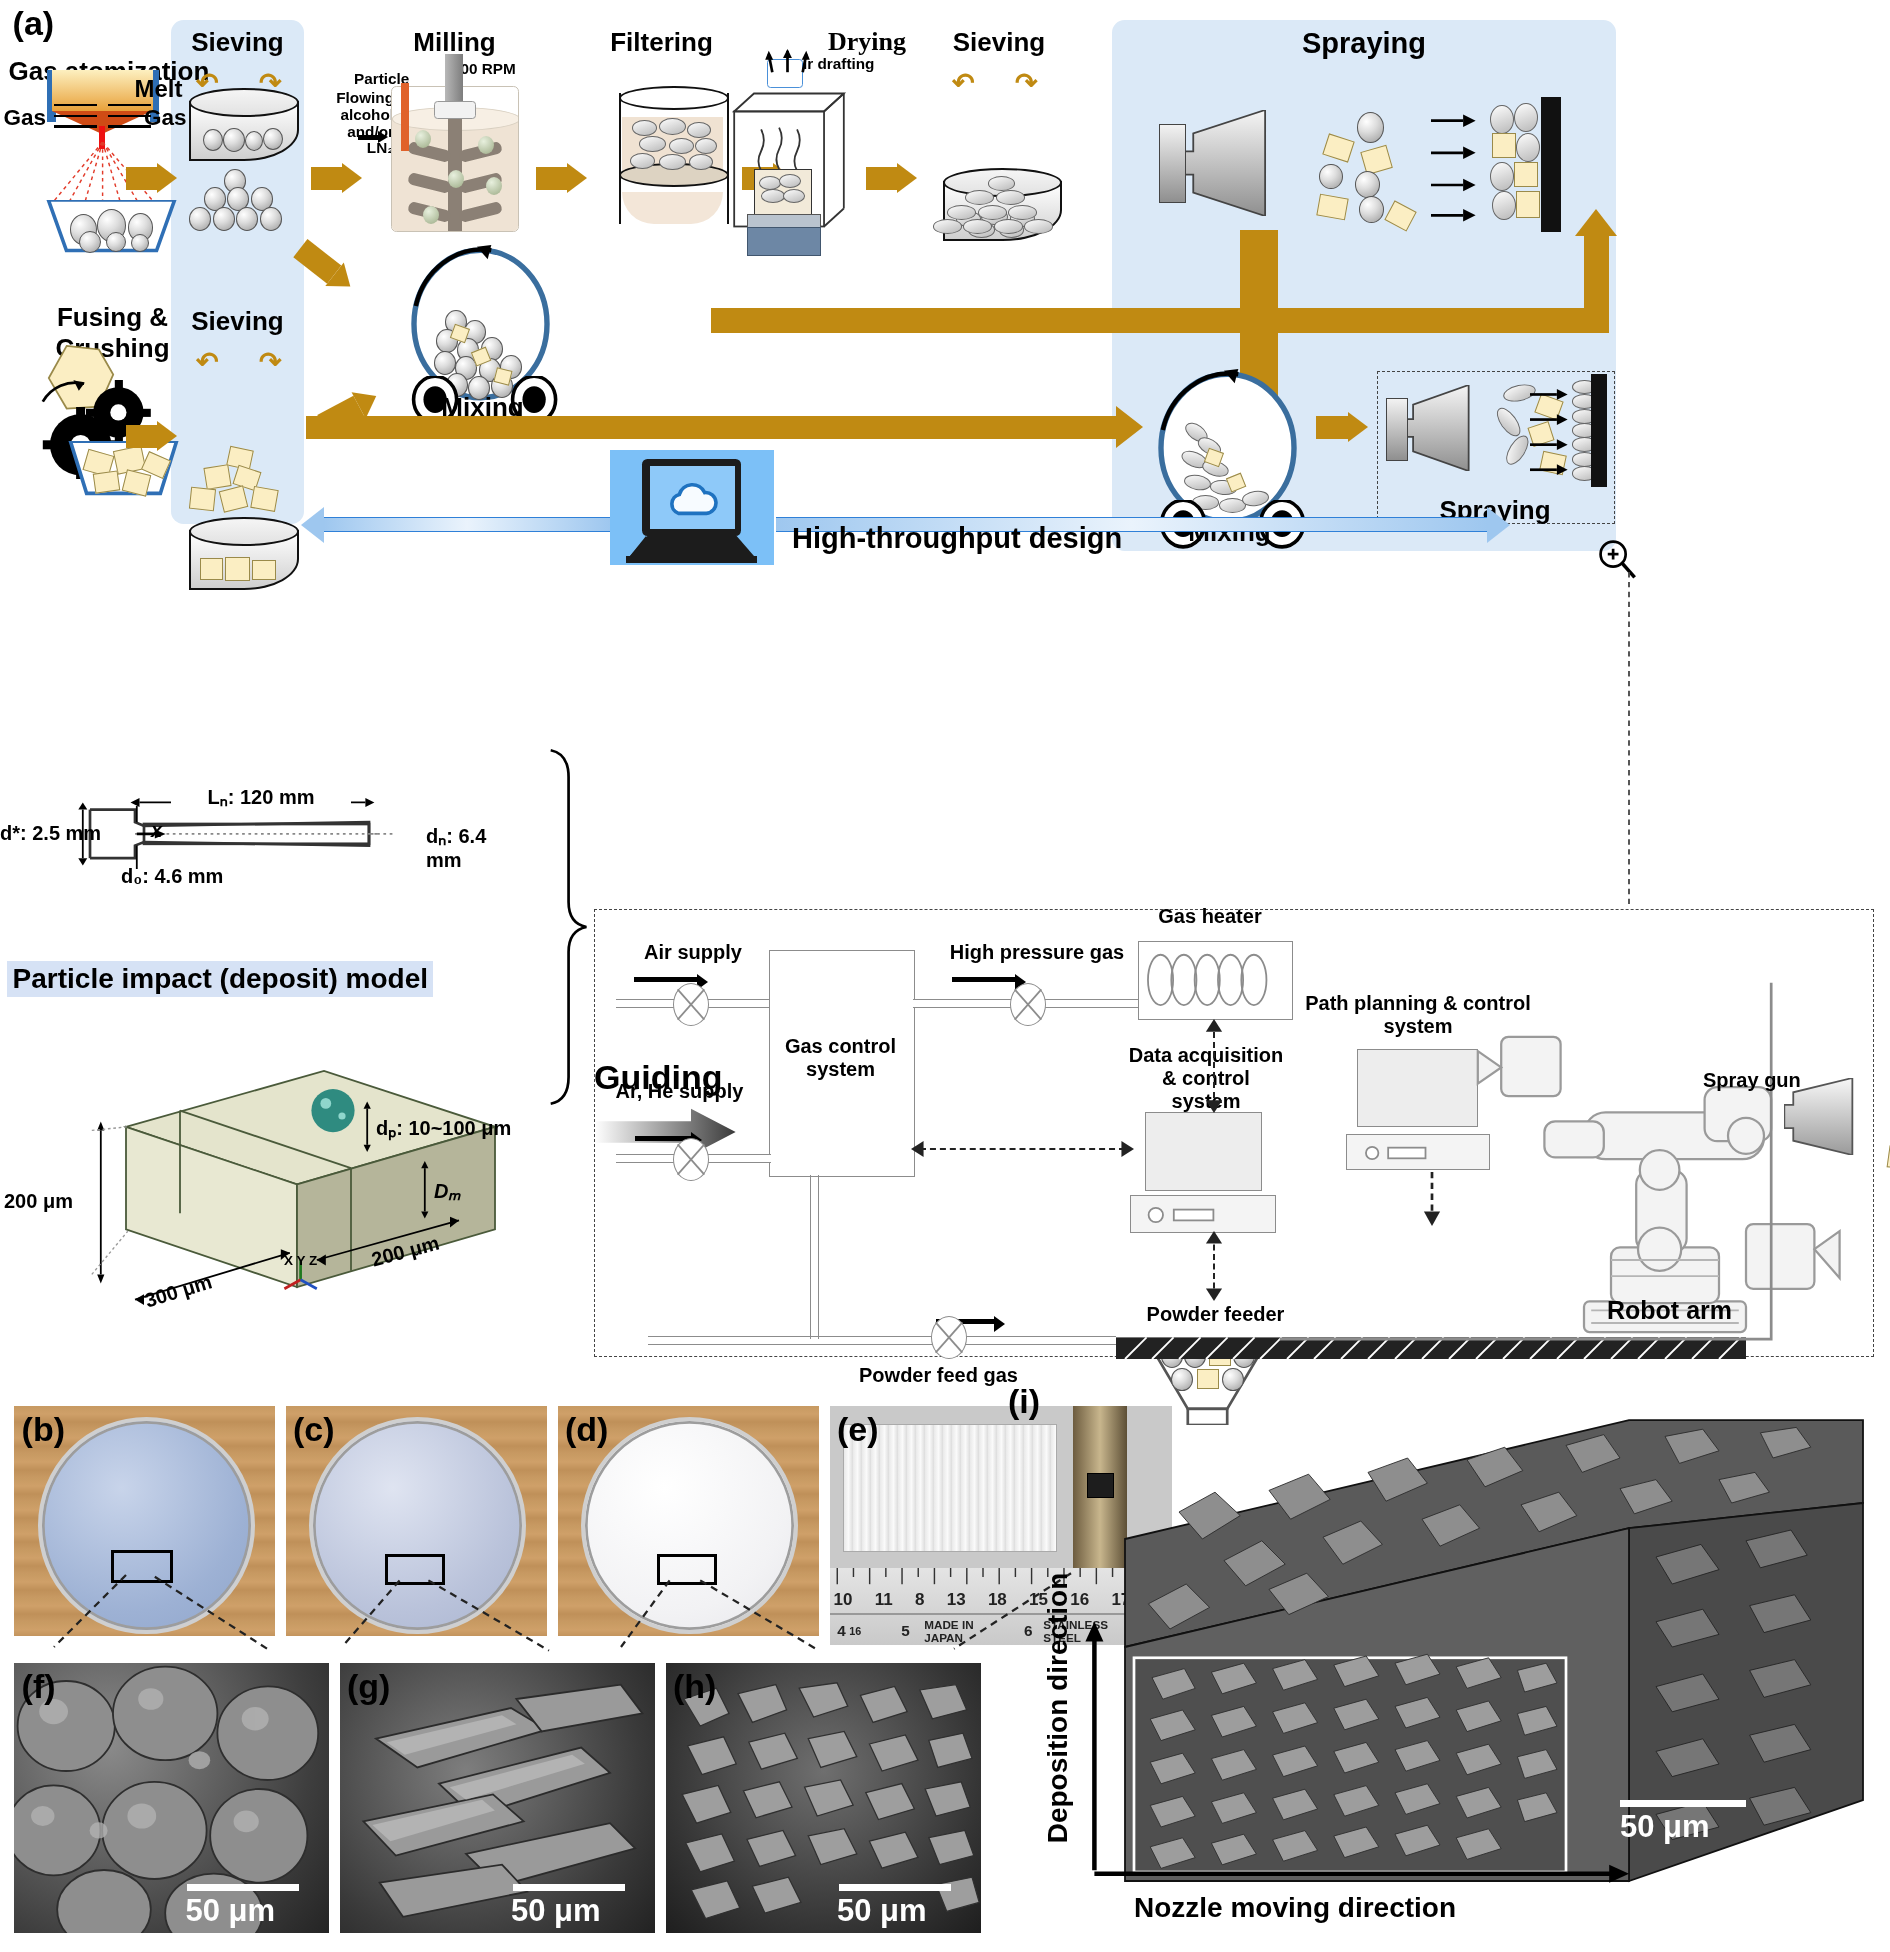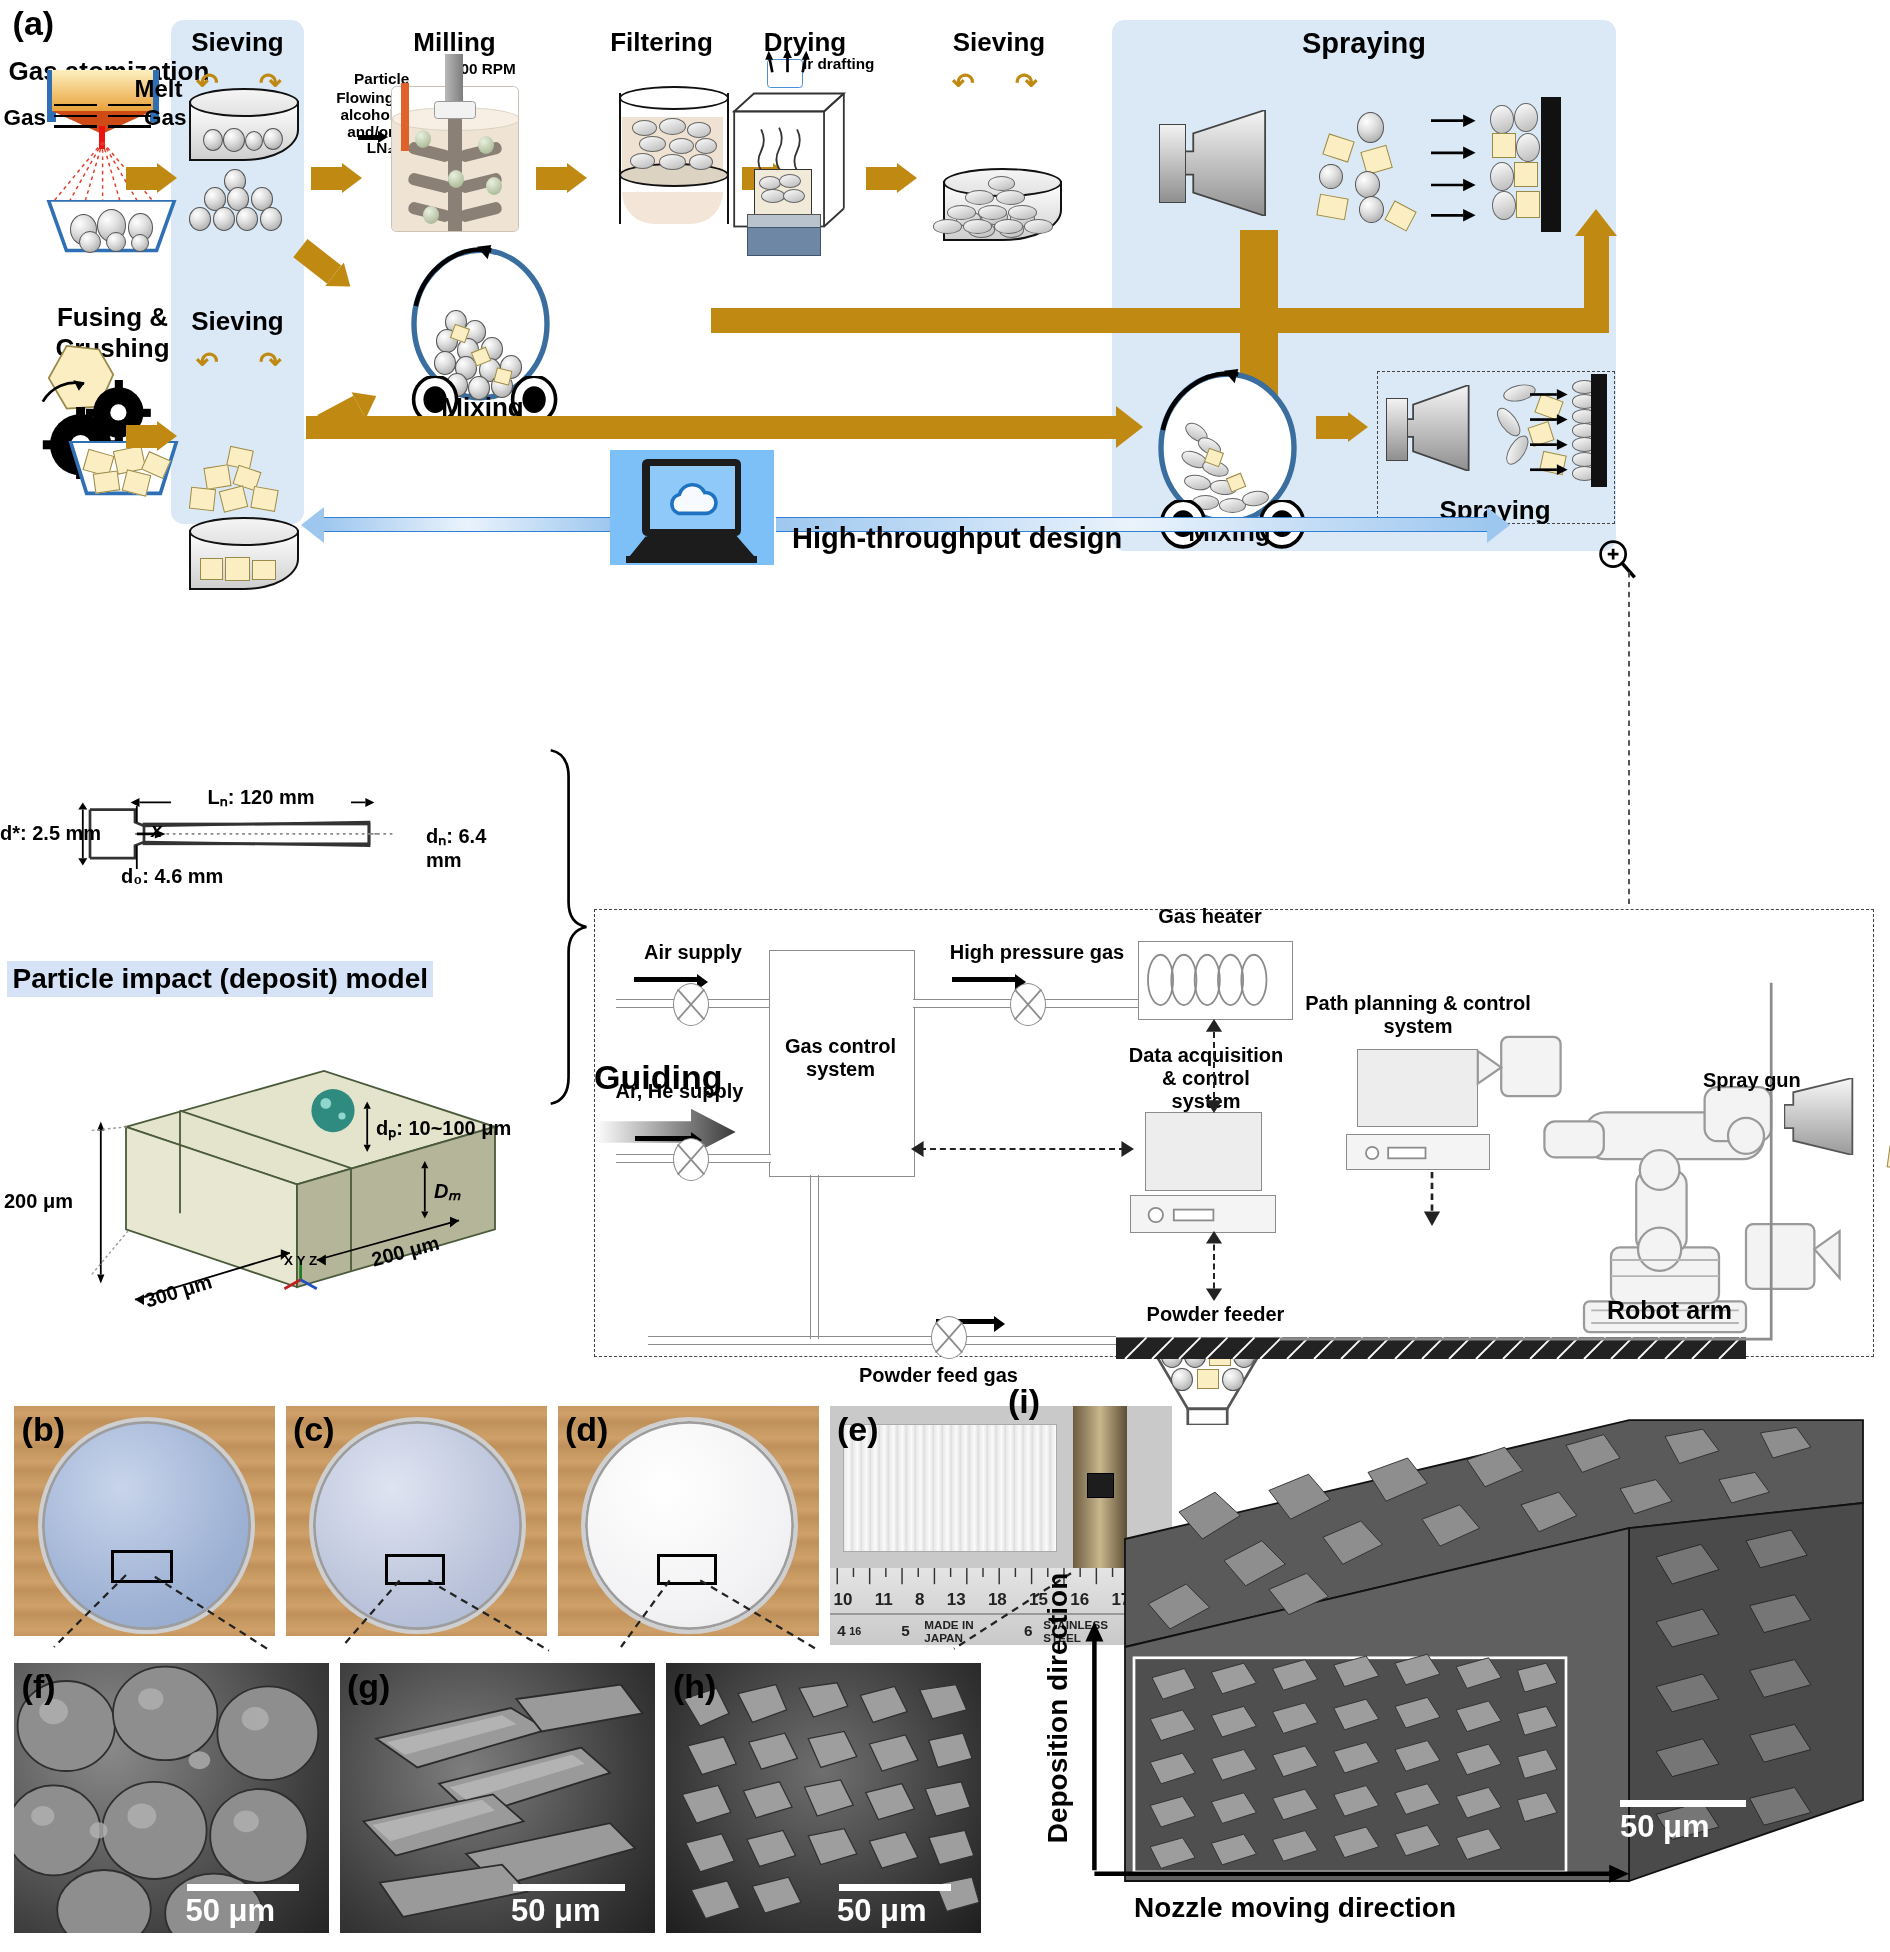--- a/index.html
+++ b/index.html
@@ -206,21 +206,21 @@
     <div class="disc" style="left:10.8px;top:67px;width:23.4px;height:14.4px;"></div>
     <div class="disc" style="left:40px;top:68px;width:25px;height:14.4px;"></div>
     <div class="disc" style="left:70px;top:68px;width:21.6px;height:13.5px;"></div>
   </div>
 
   <div class="gold-arrow" style="left:742px;top:158px;">
     <div class="gold-shaft" style="left:0;top:9px;width:31px;height:23.4px;"></div>
     <div class="gold-head rsm" style="left:31px;top:5.4px;"></div>
   </div>
 
-  <div class="abs stage-title" style="left:724px;top:27px;width:162px;">Drying</div>
+  <div class="abs stage-title" style="left:786px;top:27px;width:162px;font-family:Liberation Serif, serif;">Drying</div>
   <div class="abs tiny-lbl" style="left:792px;top:56px;">Air drafting</div>
   <div class="abs" style="left:727px;top:79px;width:124px;height:153px;">
     <svg width="124" height="153" viewBox="0 0 138 170">
       <polygon points="8,36 108,36 130,16 30,16" fill="#fff" stroke="#333" stroke-width="2"></polygon>
       <rect x="8" y="36" width="100" height="128" fill="none" stroke="#333" stroke-width="2"></rect>
       <line x1="108" y1="36" x2="130" y2="16" stroke="#333" stroke-width="2"></line>
       <line x1="108" y1="164" x2="130" y2="144" stroke="#333" stroke-width="2"></line>
       <line x1="130" y1="16" x2="130" y2="144" stroke="#333" stroke-width="2"></line>
       <path d="M38 56 q6 12 0 24 q-6 12 0 22" fill="none" stroke="#333" stroke-width="2"></path>
       <path d="M58 54 q6 12 0 24 q-6 12 0 22" fill="none" stroke="#333" stroke-width="2"></path>

